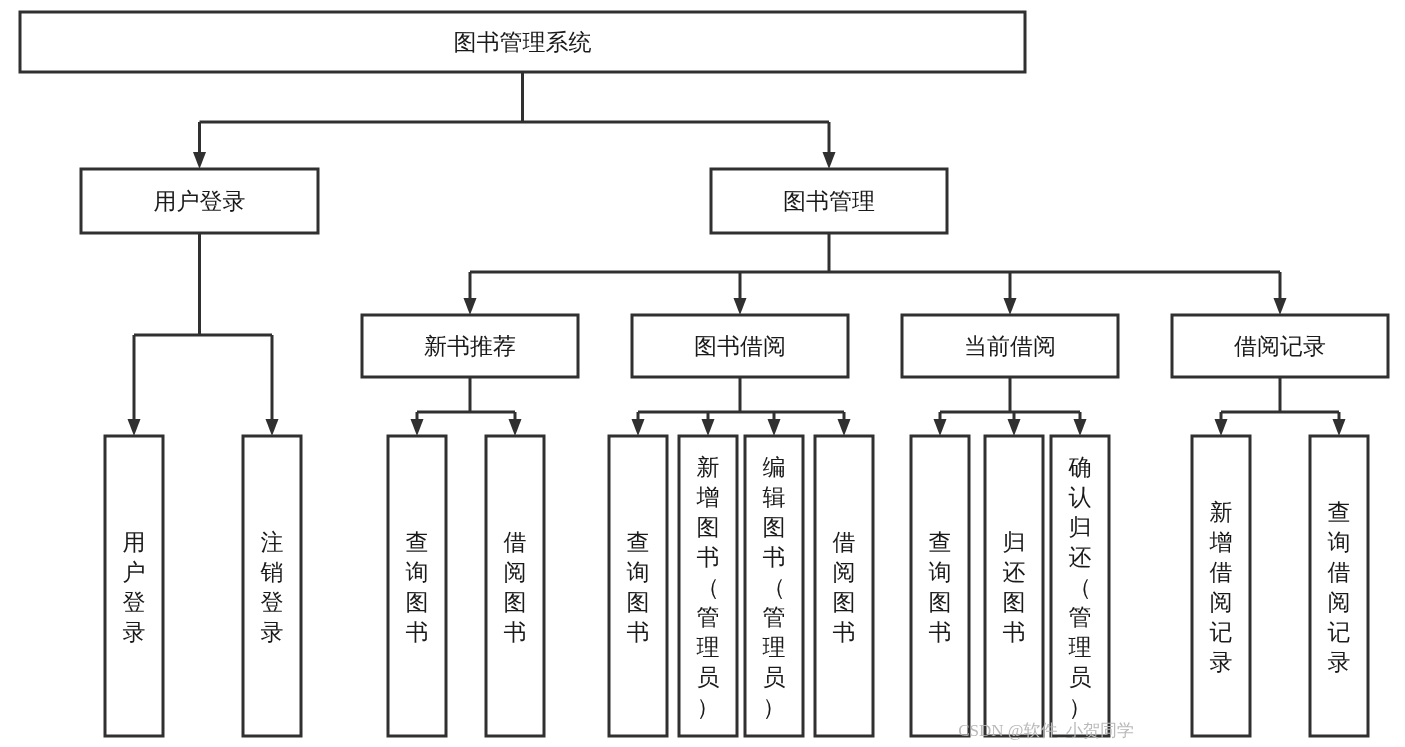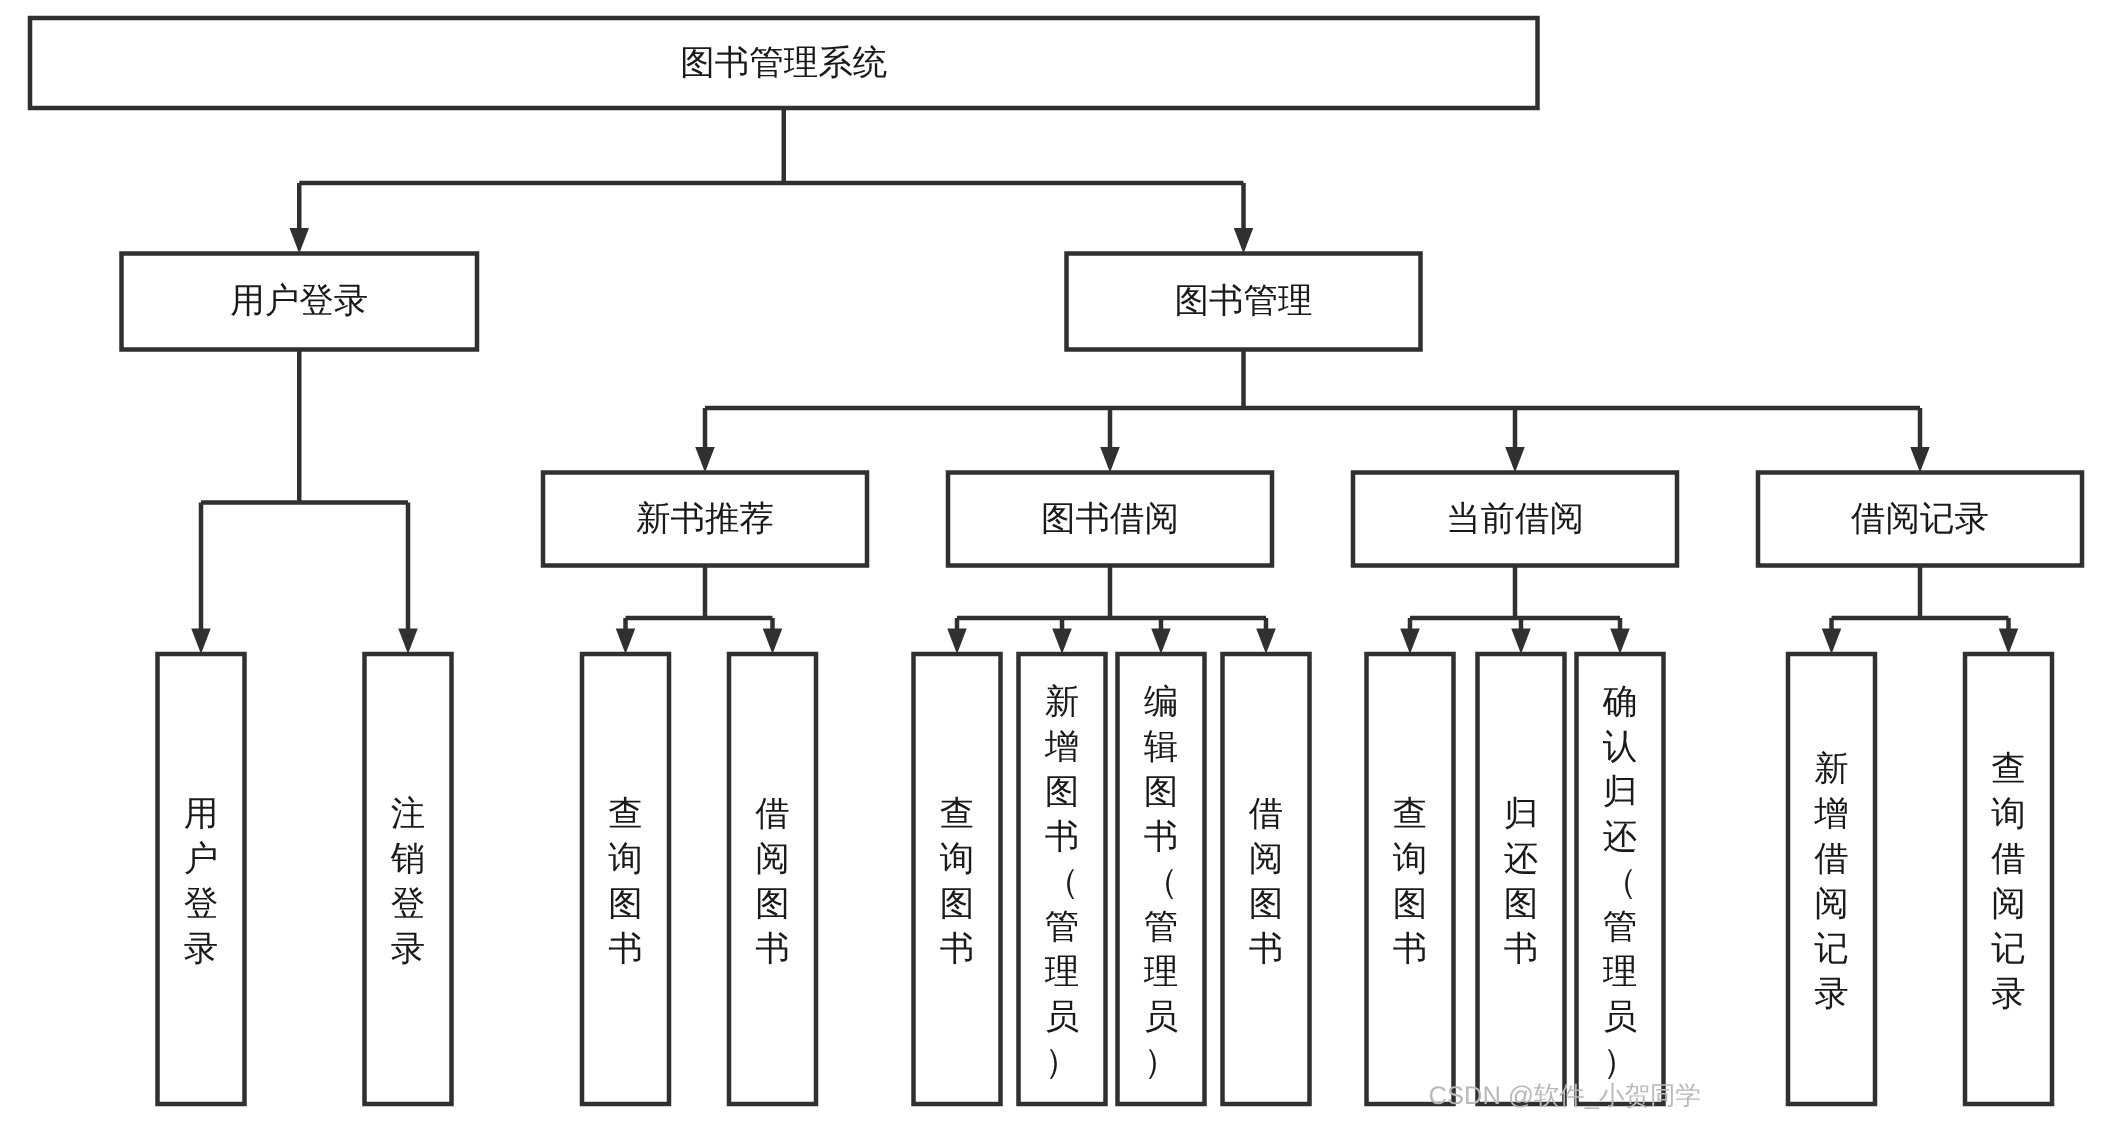--- a/index.html
+++ b/index.html
@@ -57,21 +57,21 @@
   .node-label-vertical {
     fill: #1a1a1a;
     font-family: "DejaVu Sans", "Liberation Sans", sans-serif;
     font-size: 23px;
     text-anchor: middle;
   }
   .watermark-text {
     position: absolute;
     right: 10px;
     bottom: 5px;
-    font-family: Liberation Sans, sans-serif;
+    font-family: Liberation Serif, serif;
     font-size: 17px;
     color: #b9b9b9;
     white-space: nowrap;
     user-select: none;
   }
 </style>
 </head>
 <body>
 
 <div id="diagram-root">

